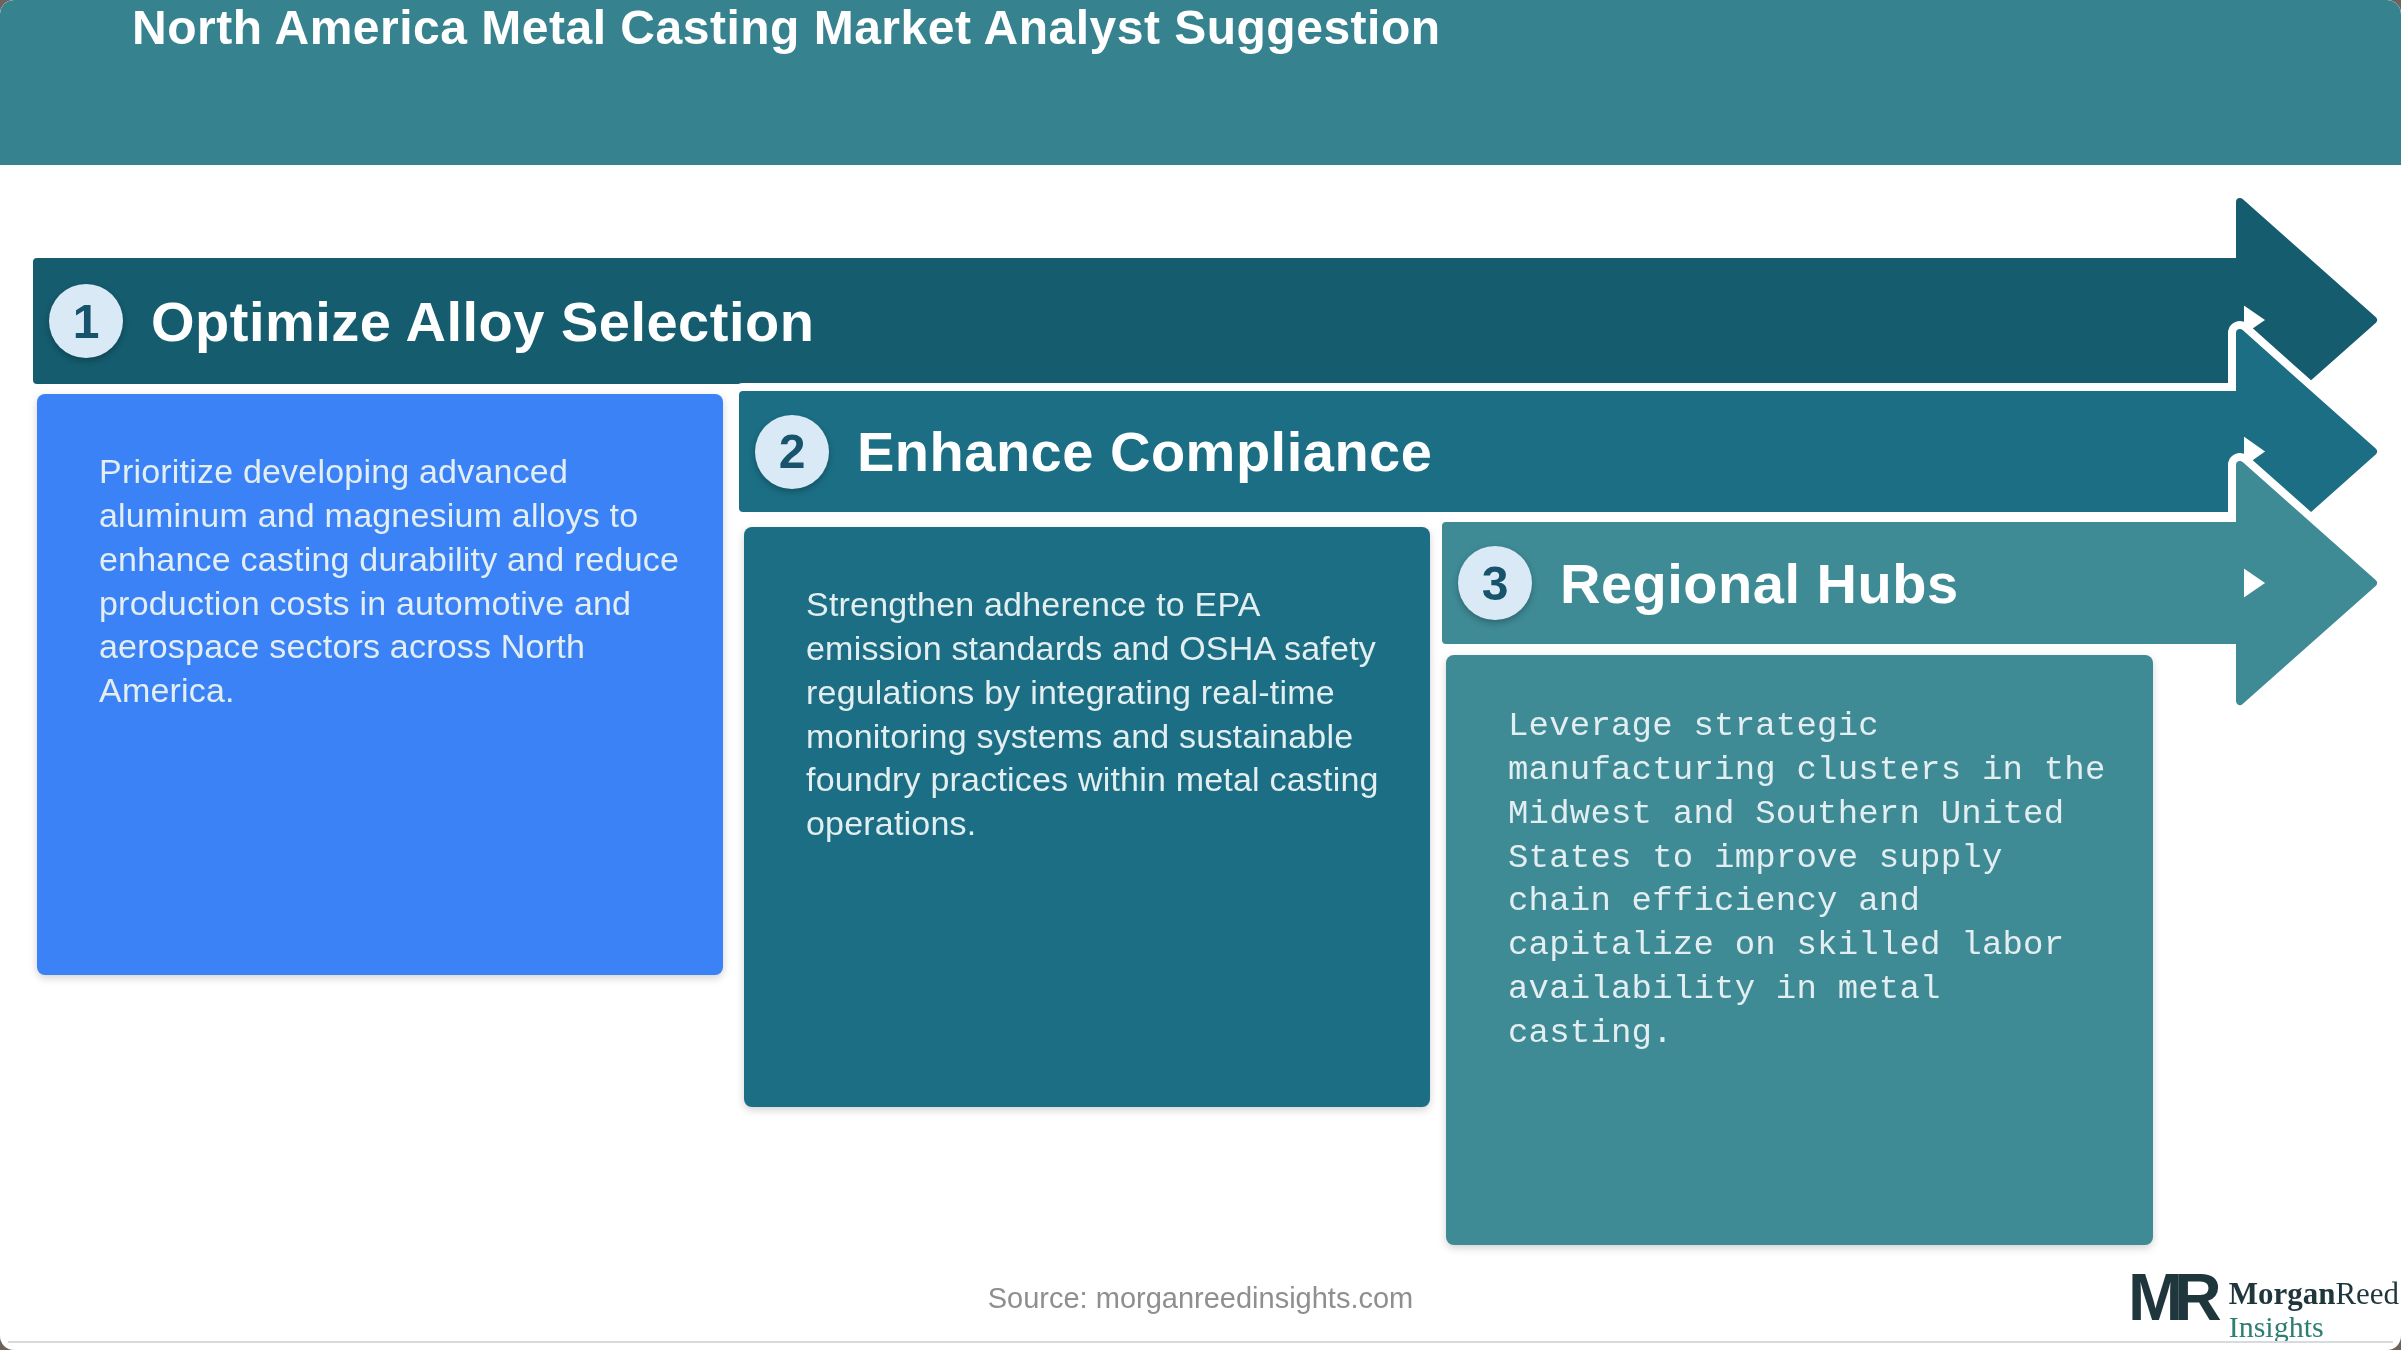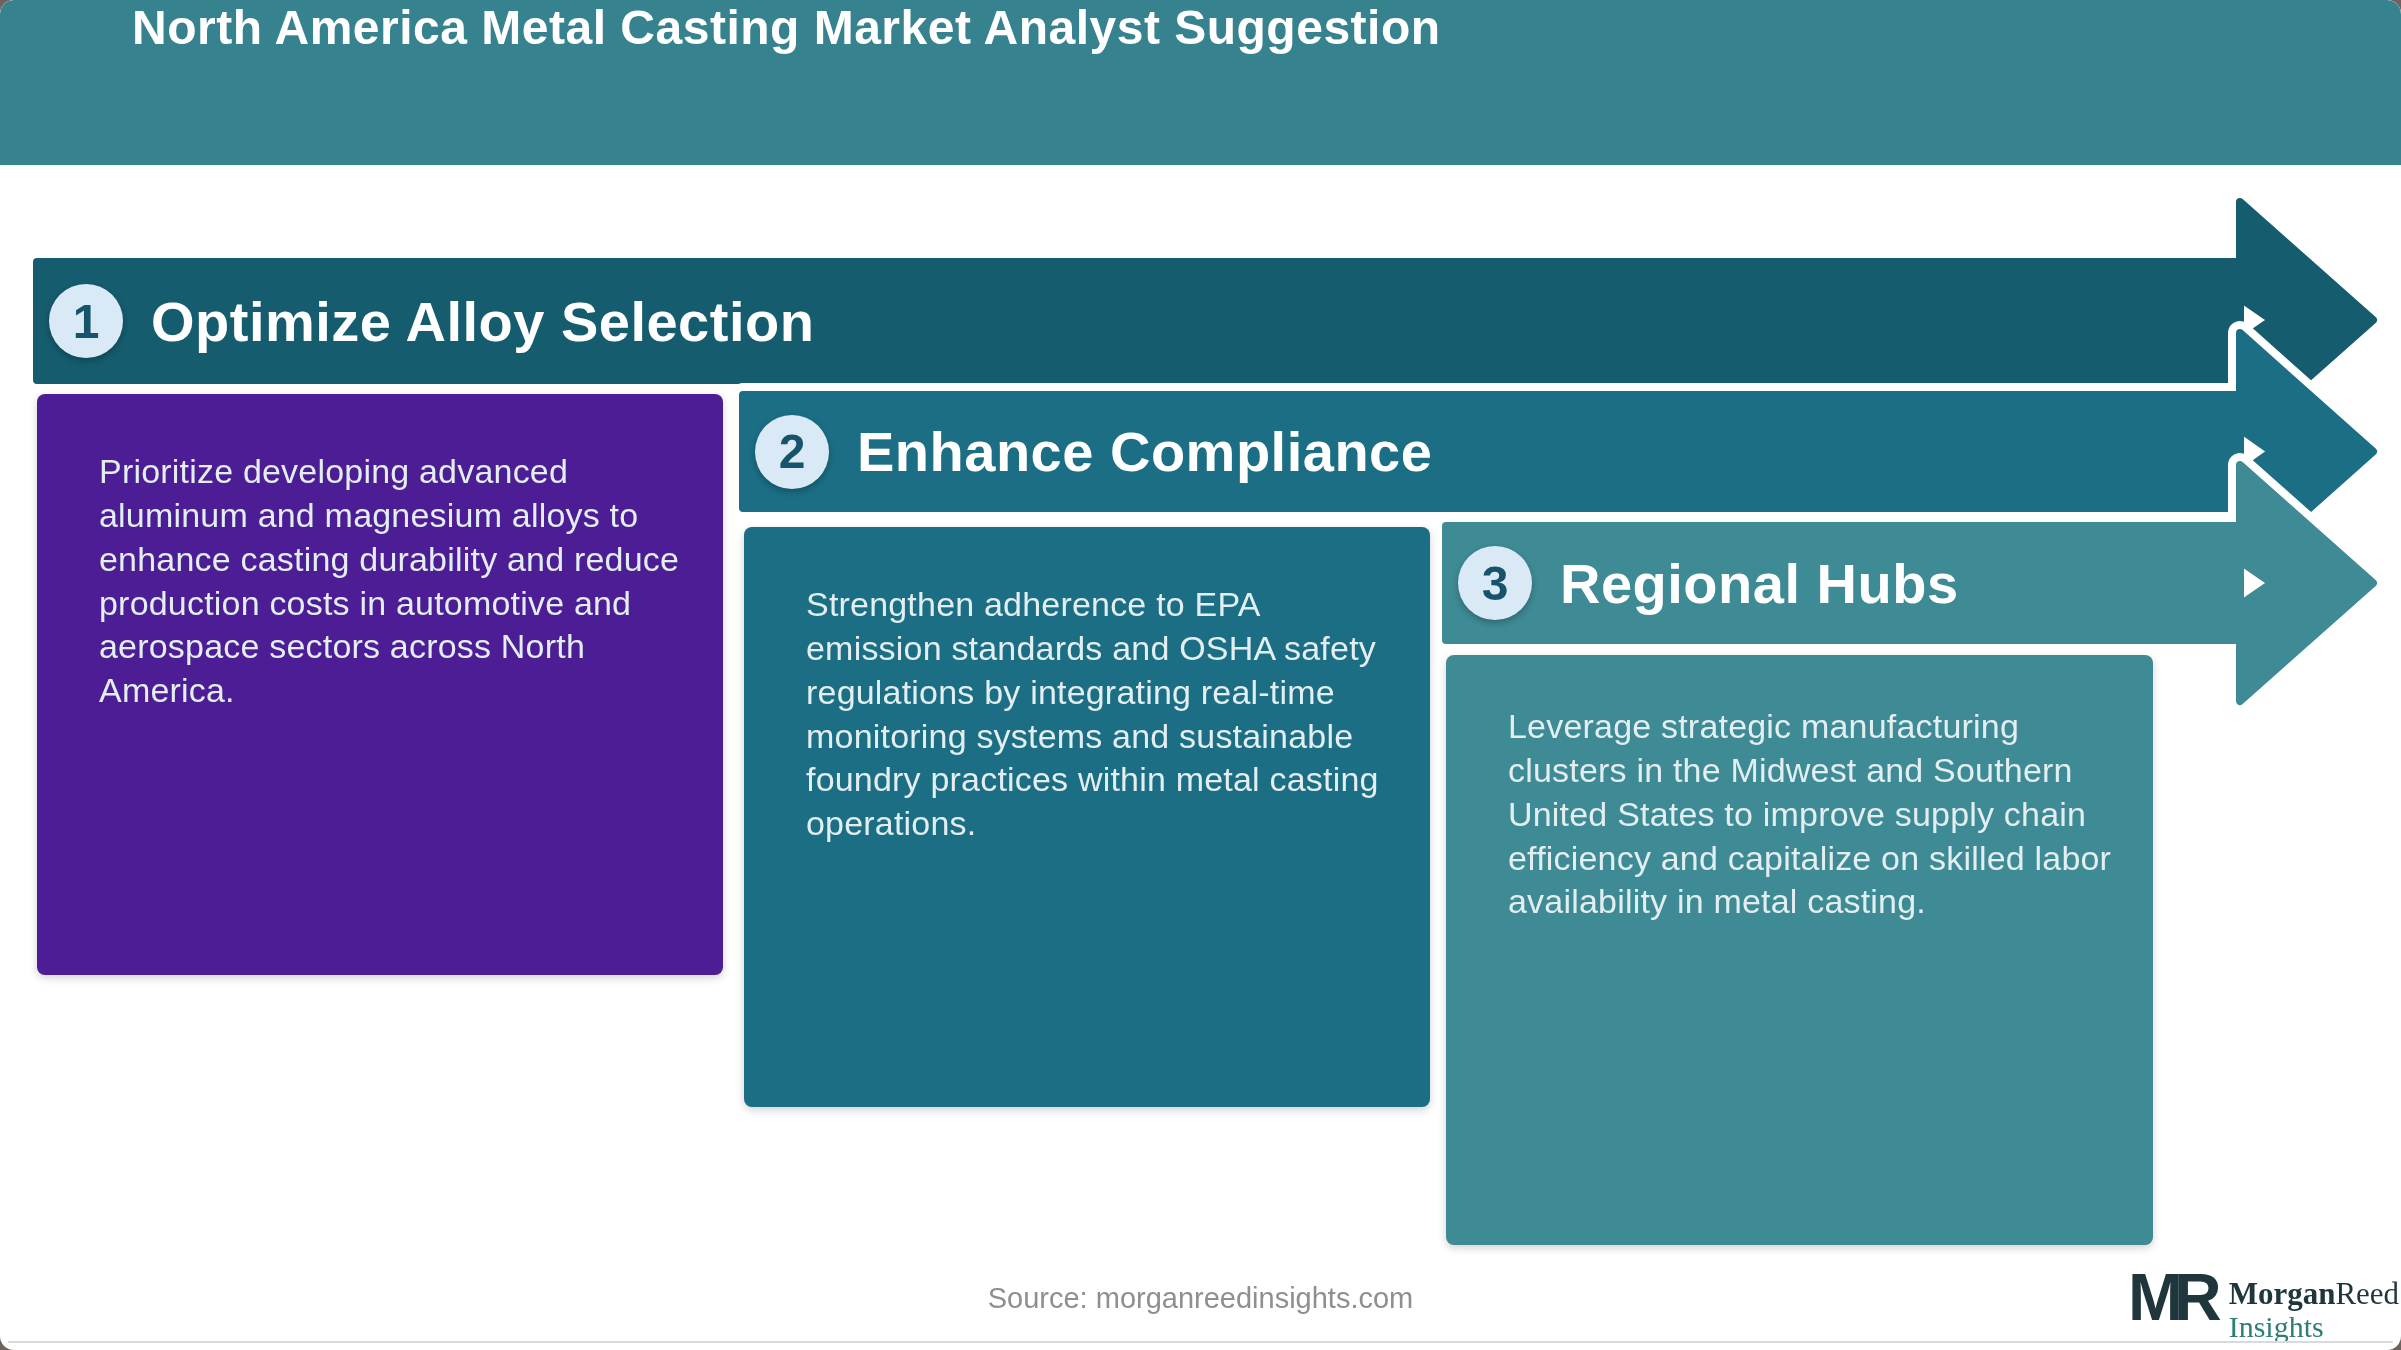--- a/index.html
+++ b/index.html
@@ -158,29 +158,29 @@
   <div class="banner banner-2">
     <div class="badge" style="background-color: rgb(217, 234, 246); color: rgb(23, 84, 107);">2</div>
     <div class="banner-label">Enhance Compliance</div>
   </div>
 
   <div class="banner banner-3">
     <div class="badge" style="background-color: rgb(217, 234, 246); color: rgb(23, 84, 107);">3</div>
     <div class="banner-label">Regional Hubs</div>
   </div>
 
-  <div class="box box-1" style="background-color: #4c1d95; color: rgb(227, 238, 241);">
+  <div class="box box-1" style="background-color: #3b82f6; color: rgb(227, 238, 241);">
     <div>Prioritize developing advanced aluminum and magnesium alloys to enhance casting durability and reduce production costs in automotive and aerospace sectors across North America.</div>
   </div>
 
   <div class="box box-2" style="background-color: rgb(27, 110, 132); color: rgb(227, 238, 241);">
     <div>Strengthen adherence to EPA emission standards and OSHA safety regulations by integrating real-time monitoring systems and sustainable foundry practices within metal casting operations.</div>
   </div>
 
-  <div class="box box-3" style="background-color: rgb(62, 138, 149); color: rgb(227, 238, 241);">
+  <div class="box box-3" style="background-color: rgb(62, 138, 149); color: rgb(227, 238, 241); font-family: Liberation Mono, monospace;">
     <div>Leverage strategic manufacturing clusters in the Midwest and Southern United States to improve supply chain efficiency and capitalize on skilled labor availability in metal casting.</div>
   </div>
 
   <div class="source" style="color: rgb(143, 143, 143);">Source: morganreedinsights.com</div>
 
   <div class="logo">
     <div class="logo-mark" style="color: rgb(30, 54, 60);">MR</div>
     <div class="logo-text">
       <div class="logo-name" style="color: rgb(30, 54, 60);"><span>Morgan</span><span class="light">Reed</span></div>
       <div class="logo-sub" style="color: rgb(46, 126, 116);">Insights</div>

